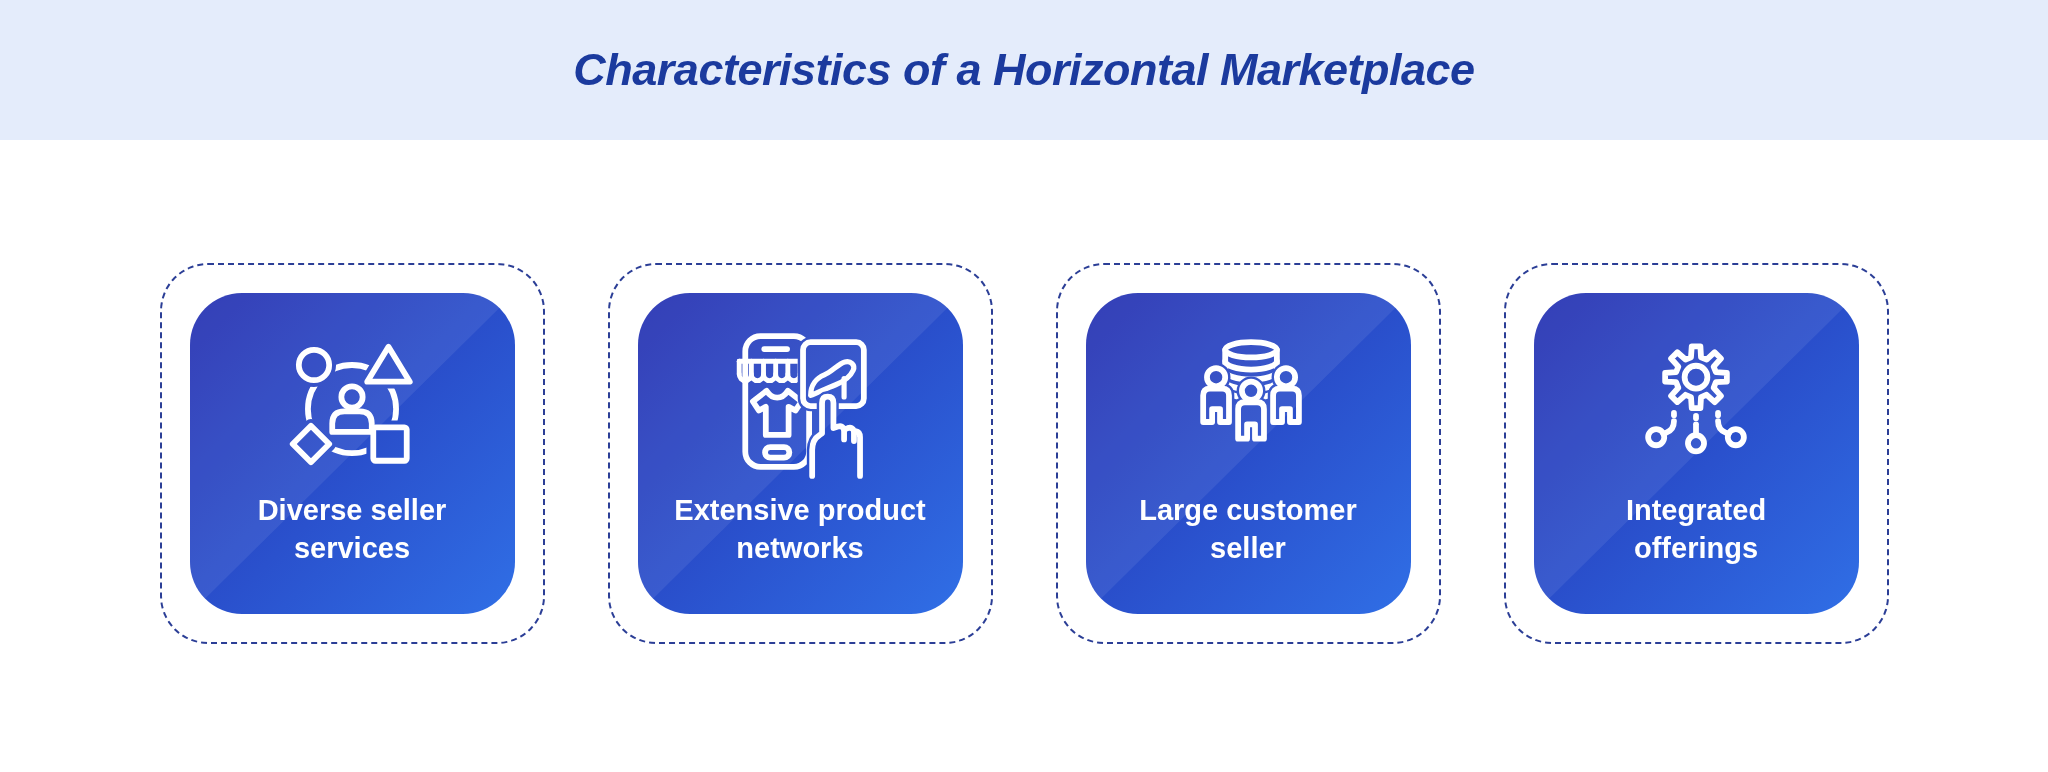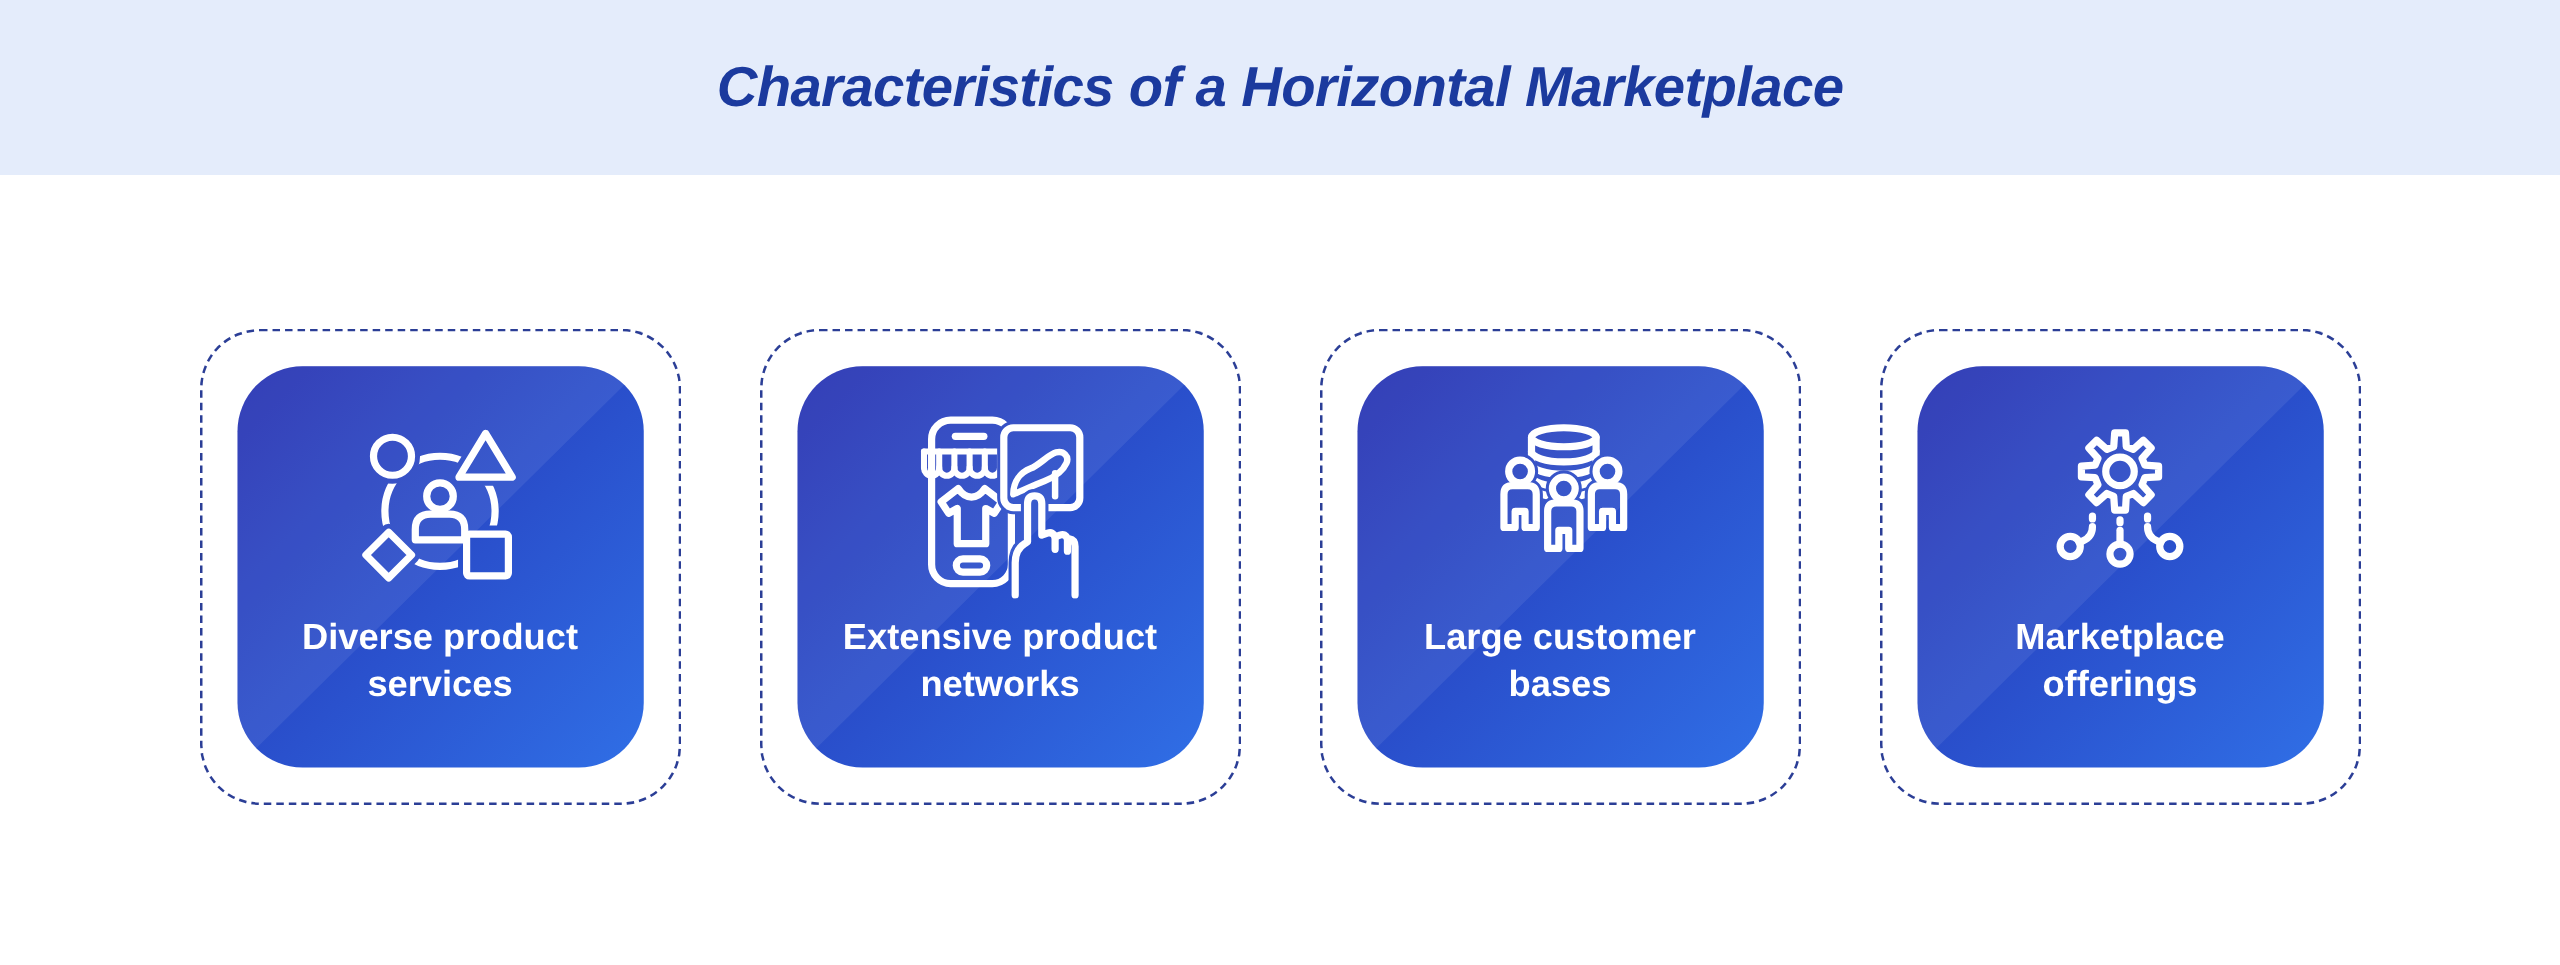--- a/index.html
+++ b/index.html
@@ -105,21 +105,21 @@
             <circle cx="50" cy="46" r="7"></circle>
             <path d="M37,69 V63.5 Q37,55.5 45,55.5 H55 Q63,55.5 63,63.5 V69 Z"></path>
             <circle cx="25" cy="25" r="10"></circle>
             <path d="M74,13 L88,36 L60,36 Z"></path>
             <path d="M23,65 L35,77 L23,89 L11,77 Z"></path>
             <rect x="64" y="66" width="22" height="22" rx="1.5"></rect>
           </g>
         </svg>
       </span>
       <div class="card-label">
-        <div>Diverse product</div>
+        <div>Diverse seller</div>
         <div>services</div>
       </div>
     </div>
   </div>
 
   <div class="card-outer">
     <div class="card">
       <span class="card-icon">
         <svg viewBox="0 0 100 100">
           <defs>
@@ -196,21 +196,21 @@
             <path d="M20.5,45 Q20.5,40.5 25,40.5 H33 Q37.5,40.5 37.5,45 V62.5 H31.6 V54 H26.4 V62.5 H20.5 Z"></path>
             <circle cx="52" cy="42" r="6"></circle>
             <path d="M43.5,54 Q43.5,49.5 48,49.5 H56 Q60.5,49.5 60.5,54 V73.5 H54.6 V64 H49.4 V73.5 H43.5 Z"></path>
             <circle cx="75" cy="33" r="6"></circle>
             <path d="M66.5,45 Q66.5,40.5 71,40.5 H79 Q83.5,40.5 83.5,45 V62.5 H77.6 V54 H72.4 V62.5 H66.5 Z"></path>
           </g>
         </svg>
       </span>
       <div class="card-label">
         <div>Large customer</div>
-        <div>bases</div>
+        <div>seller</div>
       </div>
     </div>
   </div>
 
   <div class="card-outer">
     <div class="card">
       <span class="card-icon">
         <svg viewBox="0 0 100 100">
           <g fill="none" stroke="var(--icon-stroke)" stroke-width="3.8" stroke-linejoin="round" stroke-linecap="round">
             <path d="M63.1,29.7 70.3,30.2 70.3,35.9 63.1,36.3 61.6,40 66.4,45.3 62.3,49.4 57,44.6 53.3,46.1 52.9,53.3 47.2,53.3 46.7,46.1 43.1,44.6 37.7,49.4 33.6,45.3 38.4,40 36.9,36.3 29.7,35.9 29.7,30.2 36.9,29.7 38.4,26.1 33.6,20.7 37.7,16.6 43.1,21.4 46.7,19.9 47.2,12.7 52.9,12.7 53.3,19.9 57,21.4 62.3,16.6 66.4,20.7 61.6,26.1 Z"></path>
@@ -221,19 +221,19 @@
             <path d="M35.5,56.5 V58"></path>
             <path d="M35.5,62 Q35.5,67.5 30.5,69.5 L28.5,70.3"></path>
             <circle cx="23.8" cy="72.5" r="5.3"></circle>
             <path d="M64.5,56.5 V58"></path>
             <path d="M64.5,62 Q64.5,67.5 69.5,69.5 L71.5,70.3"></path>
             <circle cx="76.2" cy="72.5" r="5.3"></circle>
           </g>
         </svg>
       </span>
       <div class="card-label">
-        <div>Marketplace</div>
+        <div>Integrated</div>
         <div>offerings</div>
       </div>
     </div>
   </div>
 
 </main>
 
 </body></html>

